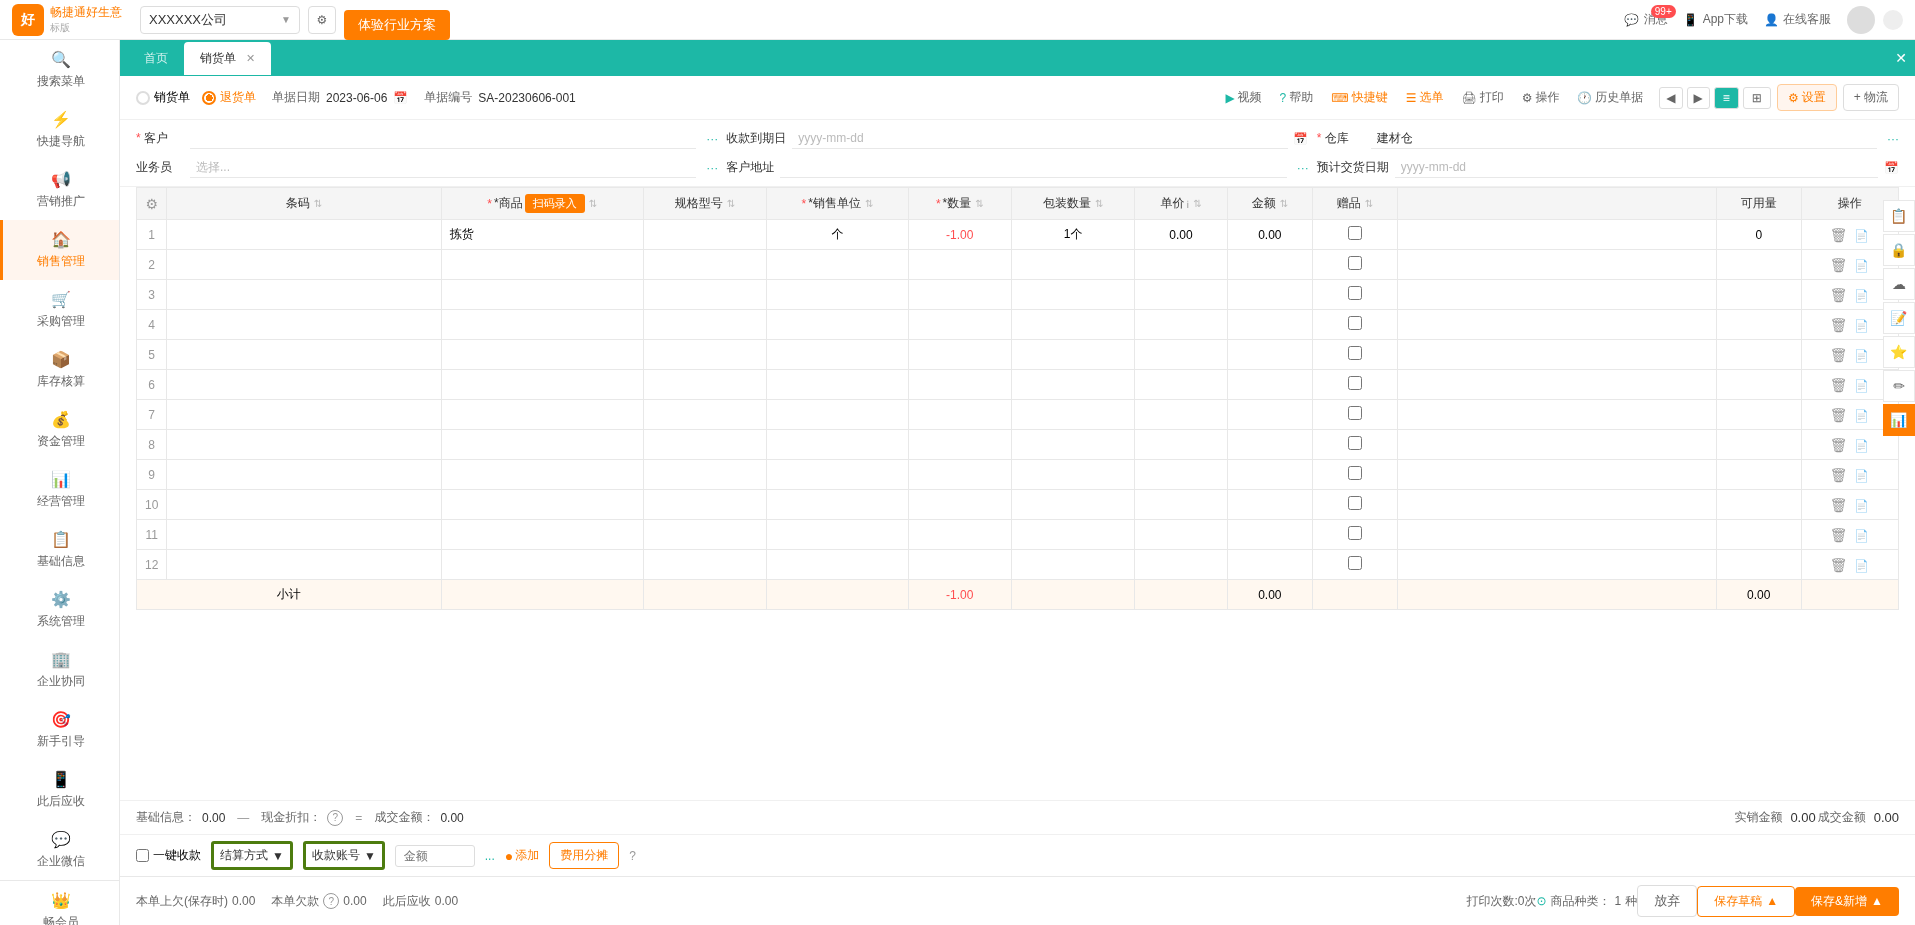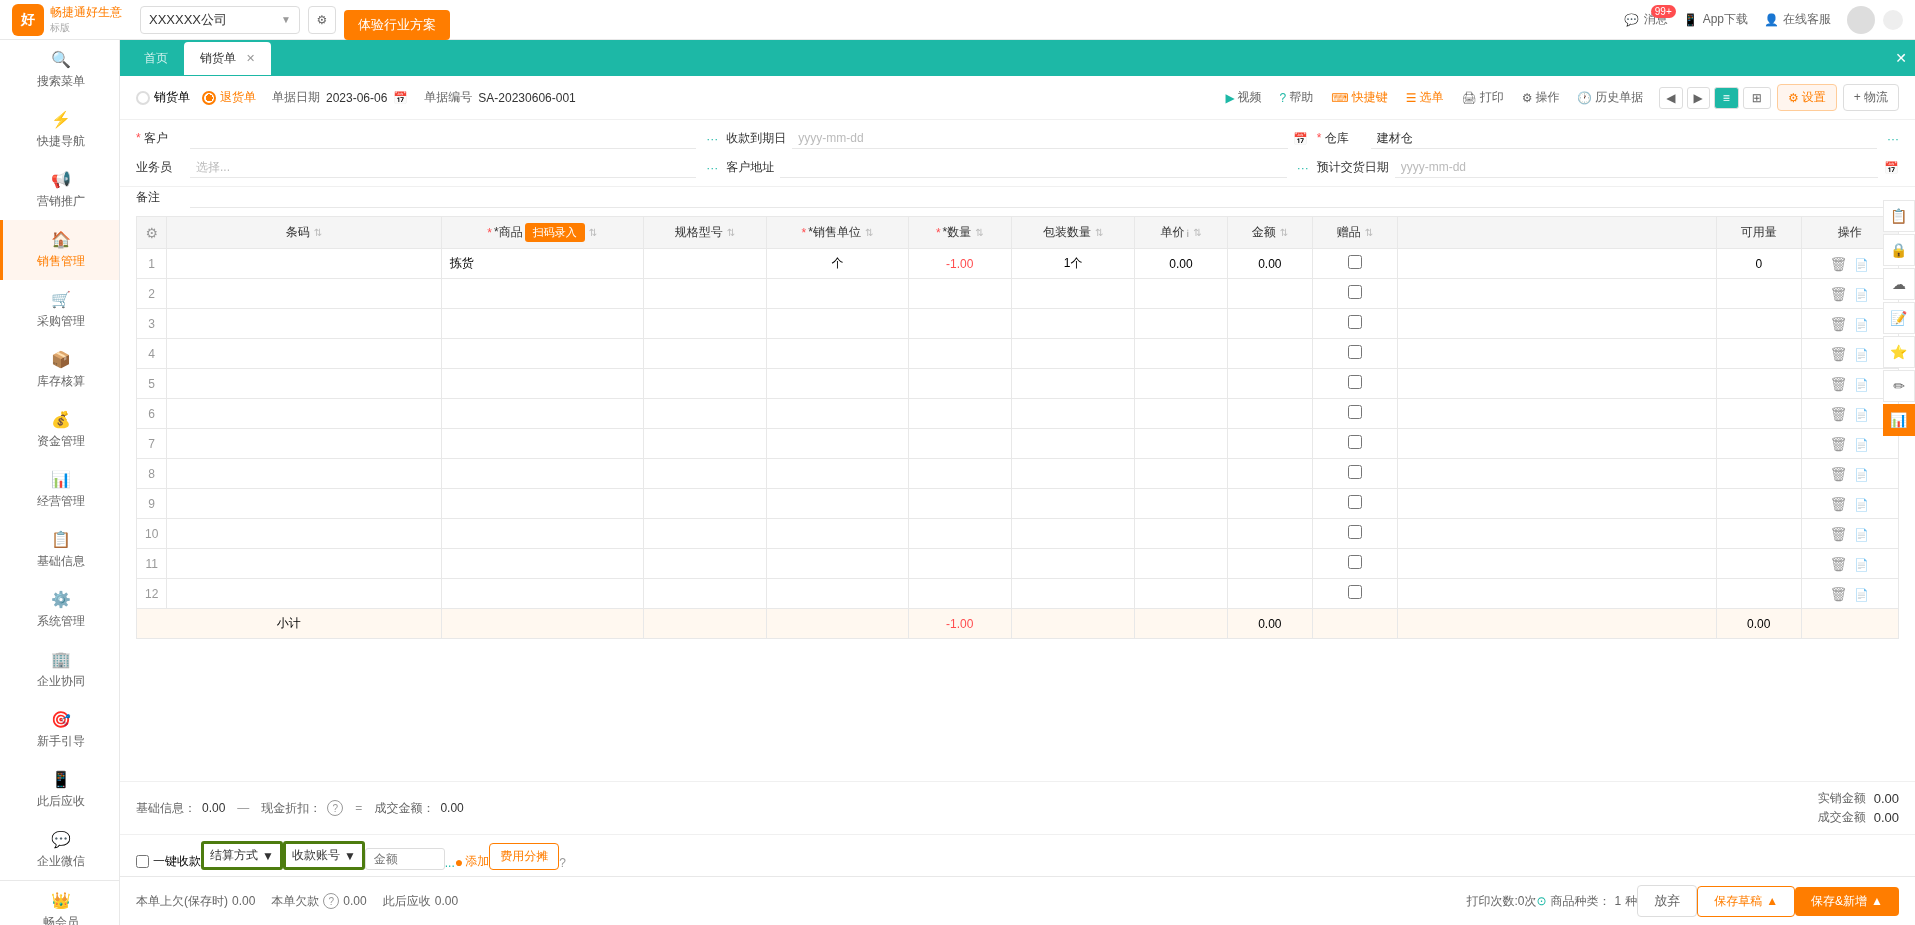--- a/index.html
+++ b/index.html
@@ -99,21 +99,21 @@
     
     .footer-summary { padding: 8px 16px; border-top: 1px solid #f0f0f0; display: flex; align-items: center; gap: 12px; background: #fff; }
     .summary-item { display: flex; align-items: center; gap: 6px; }
     .summary-label { color: #666; }
     .summary-value { color: #333; font-weight: 500; }
     .summary-dash { color: #999; }
     .summary-equals { color: #999; }
     .info-circle { color: #999; cursor: pointer; font-size: 11px; width: 16px; height: 16px; border: 1px solid #999; border-radius: 50%; display: inline-flex; align-items: center; justify-content: center; font-size: 10px; }
 
     
-    .payment-row { padding: 6px 16px; border-top: 1px solid #f0f0f0; display: flex; align-items: flex-end; background: #fff; }
+    .payment-row { padding: 6px 16px; border-top: 1px solid #f0f0f0; display: flex; align-items: center; gap: 10px; background: #fff; }
     .payment-checkbox { display: flex; align-items: center; gap: 4px; }
     .payment-select { border: 3px solid #4d7c0f; border-radius: 3px; padding: 3px 6px; font-size: 12px; color: #333; cursor: pointer; display: flex; align-items: center; gap: 4px; }
     .payment-input { border: 1px solid #ddd; border-radius: 3px; padding: 3px 8px; font-size: 12px; width: 80px; }
     .add-btn { background: none; border: none; color: #ff7d00; cursor: pointer; font-size: 12px; display: flex; align-items: center; gap: 2px; }
     .expense-btn { border: 1px solid #ff7d00; color: #ff7d00; background: #fff; border-radius: 4px; padding: 4px 10px; cursor: pointer; font-size: 12px; }
     .help-icon { color: #999; cursor: pointer; }
 
     
     .bottom-bar { padding: 8px 16px; border-top: 1px solid #e8e8e8; display: flex; align-items: center; background: #fff; }
     .bottom-info { display: flex; gap: 16px; align-items: center; font-size: 12px; color: #666; }
@@ -348,24 +348,20 @@
           <input class="field-input" style="flex: 1 1 0%;">
           <span class="field-dots">···</span>
         </div>
         <div class="field-group">
           <span class="field-label">预计交货日期</span>
           <input class="field-input" style="flex: 1 1 0%;" placeholder="yyyy-mm-dd">
           <span class="field-calendar">📅</span>
         </div>
       </div>
 
-      <div class="note-field">
-        <span class="field-label">备注</span>
-        <input class="note-input" style="flex: 1 1 0%;">
-      </div>
 
       <div class="table-container">
         <table class="data-table">
           <thead>
             <tr>
               <th style="width:30px;">
                 <span class="col-settings">⚙</span>
               </th>
               <th>
                 <div class="col-header">
@@ -677,21 +673,21 @@
         <div class="summary-item">
           <span class="summary-label">现金折扣：</span>
           <span class="info-circle">?</span>
         </div>
         <span class="summary-equals">=</span>
         <div class="summary-item">
           <span class="summary-label">成交金额：</span>
           <span class="summary-value">0.00</span>
         </div>
 
-        <div style="margin-left:auto;display:flex;flex-direction:column;align-items:flex-end;gap:2px;">
+        <div style="margin-left:auto;display:flex;flex-direction:row;align-items:flex-end;gap:2px;">
           <div style="display:flex;align-items:center;gap:8px;">
             <span style="color:#666;font-size:12px;">实销金额</span>
             <span style="color:#333;font-size:13px;font-weight:500;">0.00</span>
           </div>
           <div style="display:flex;align-items:center;gap:8px;">
             <span style="color:#666;font-size:12px;">成交金额</span>
             <span style="color:#333;font-size:13px;font-weight:500;">0.00</span>
           </div>
         </div>
       </div>

